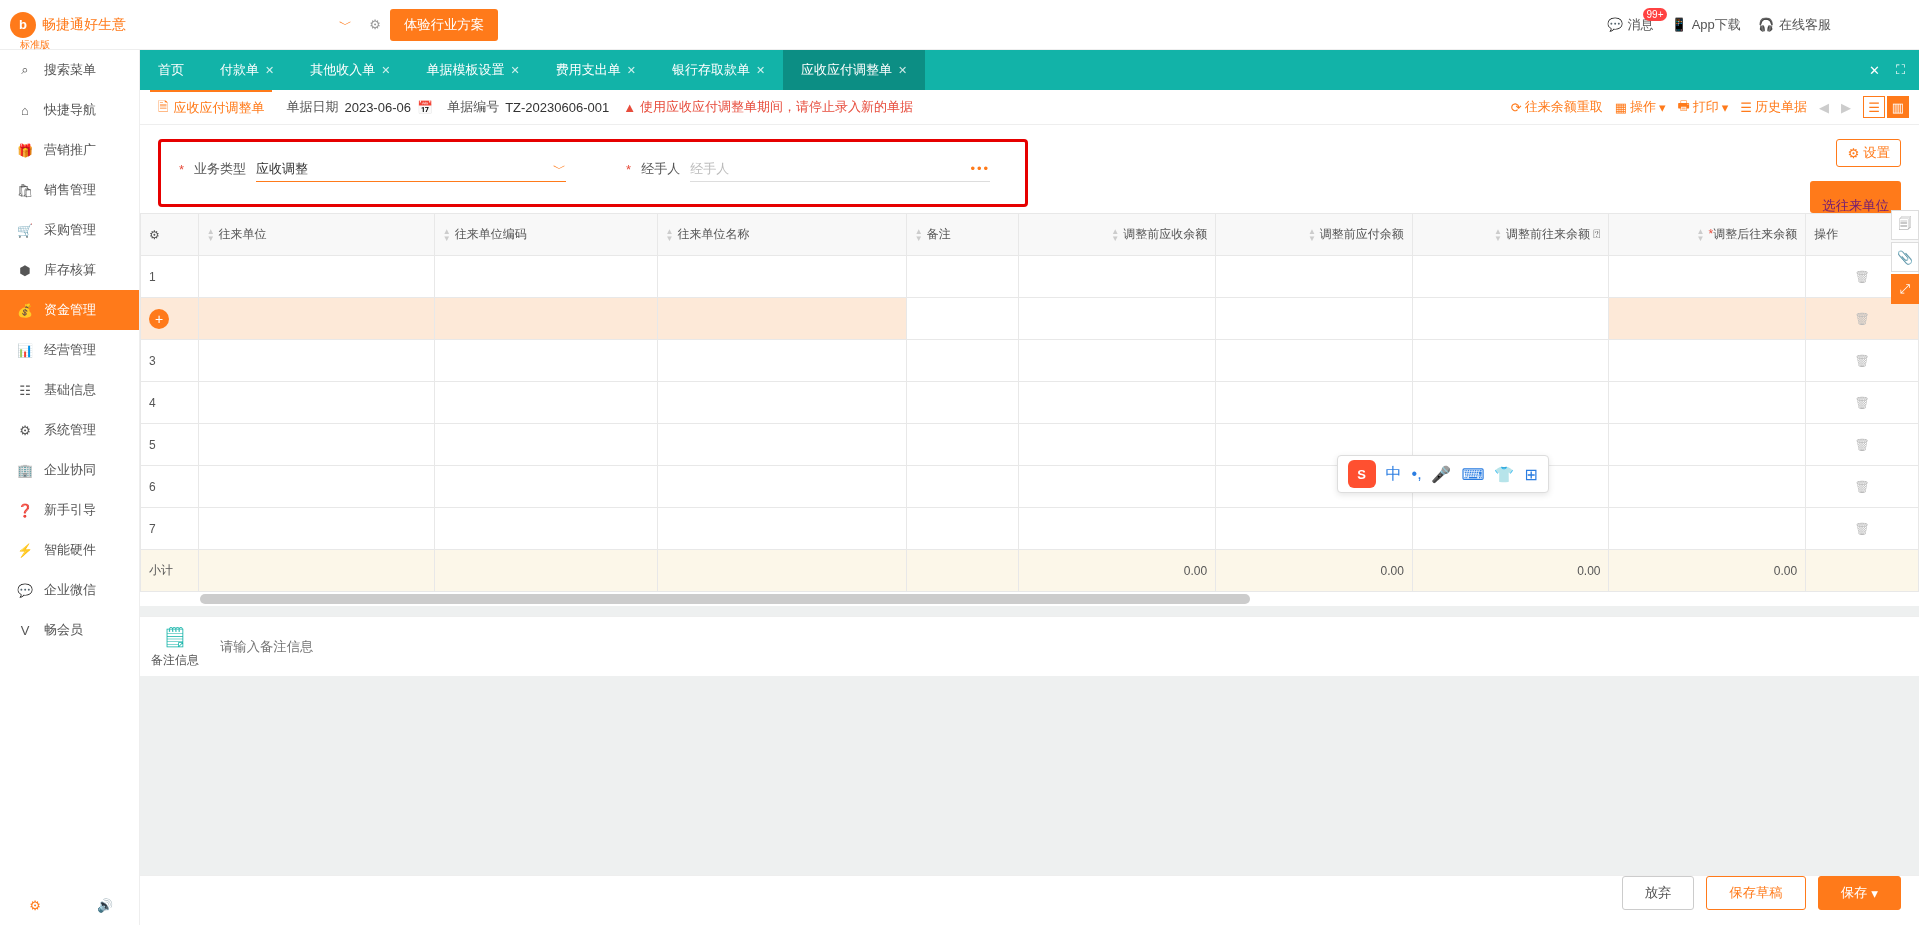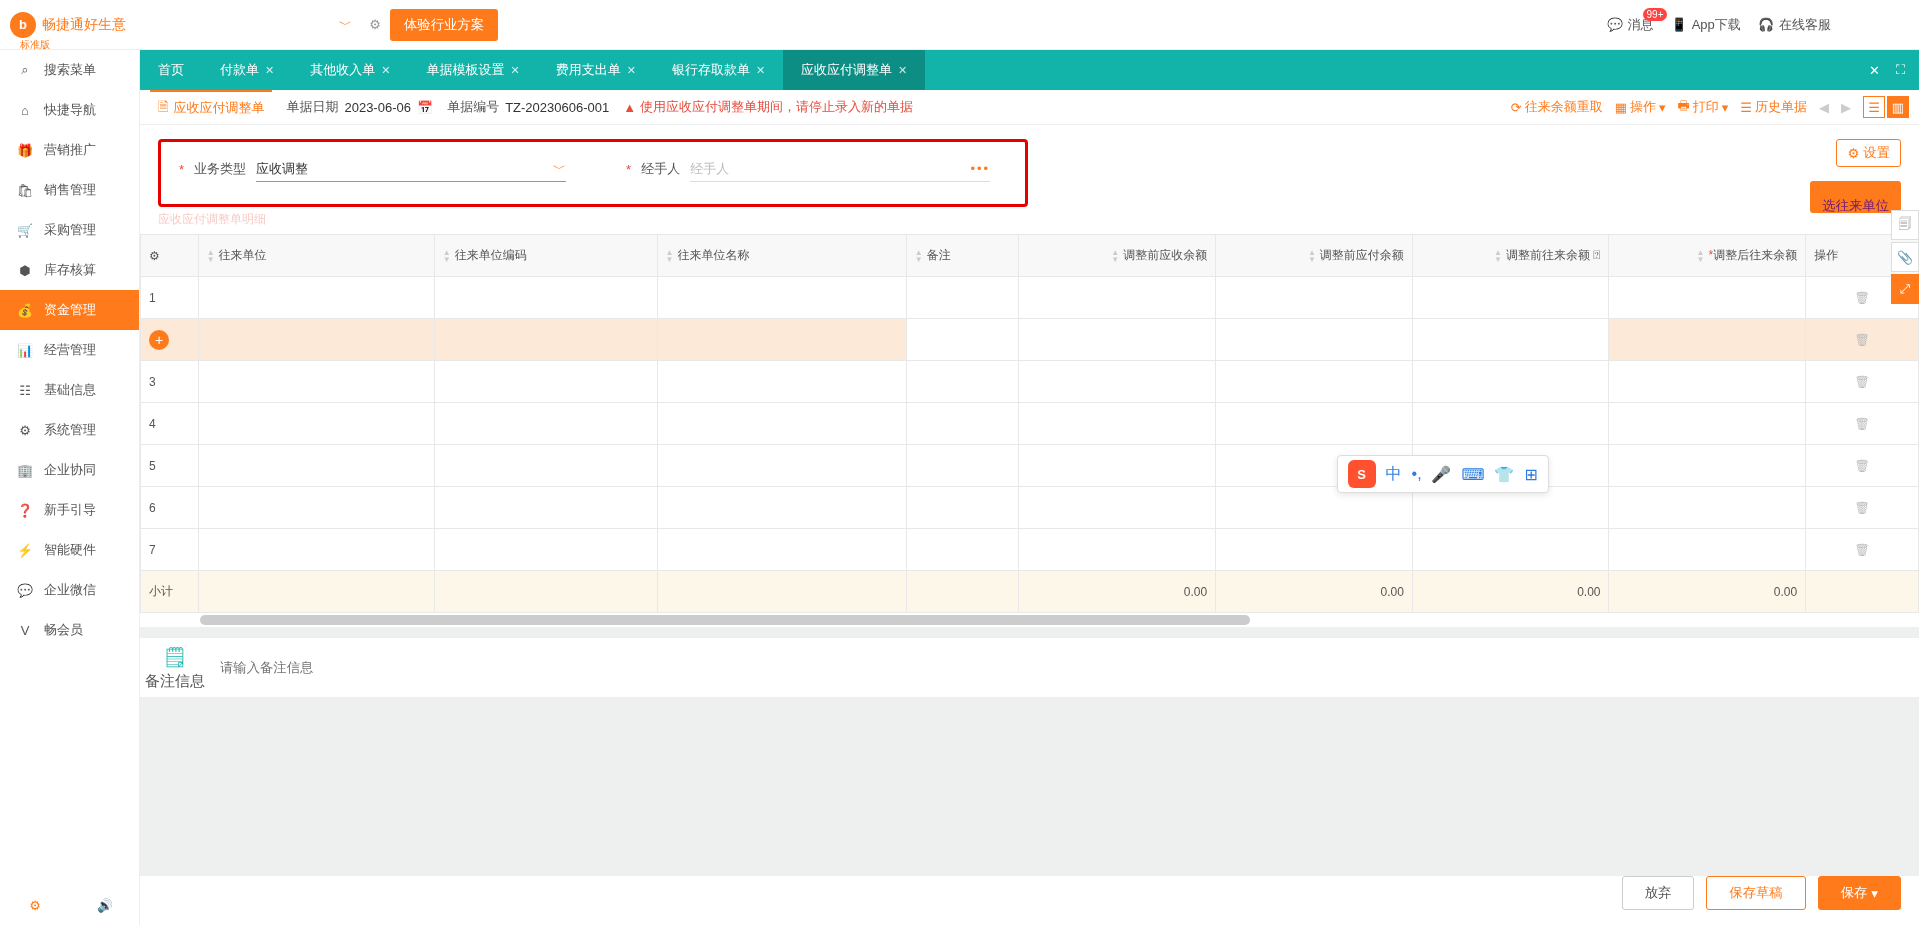--- a/index.html
+++ b/index.html
@@ -293,21 +293,20 @@
       </div>
       <div class="fld">
         <span class="req">*</span>
         <span class="fld-label">经手人</span>
         <div class="under-input plain">
           <span>经手人</span>
           <span class="dots">•••</span>
         </div>
       </div>
     </div>
-    <div class="sub-label">应收应付调整单明细</div>
     <button class="settings-btn">
         <span>⚙</span>
         <span>设置</span>
       </button>
     <button class="sel-unit-btn">选往来单位</button>
   </div>
 
   <div class="tbl-wrap">
     <table class="tbl">
       <thead>
@@ -426,21 +425,21 @@
     </tbody>
       </table>
     <div class="hscroll">
         <div class="bar"></div>
       </div>
   </div>
 
   <div class="remark">
     <div class="remark-icon">
       <span style="font-size:20px">🗒</span>
-      <span style="font-size:15px;color:#555">备注信息</span>
+      <span style="font-size:12px;color:#555">备注信息</span>
     </div>
     <input class="remark-input" placeholder="请输入备注信息" style="">
   </div>
 </div>
 
 <div class="footer">
   <button class="btn">放弃</button>
   <button class="btn outline">保存草稿</button>
   <button class="btn primary">
       <span>保存</span>

